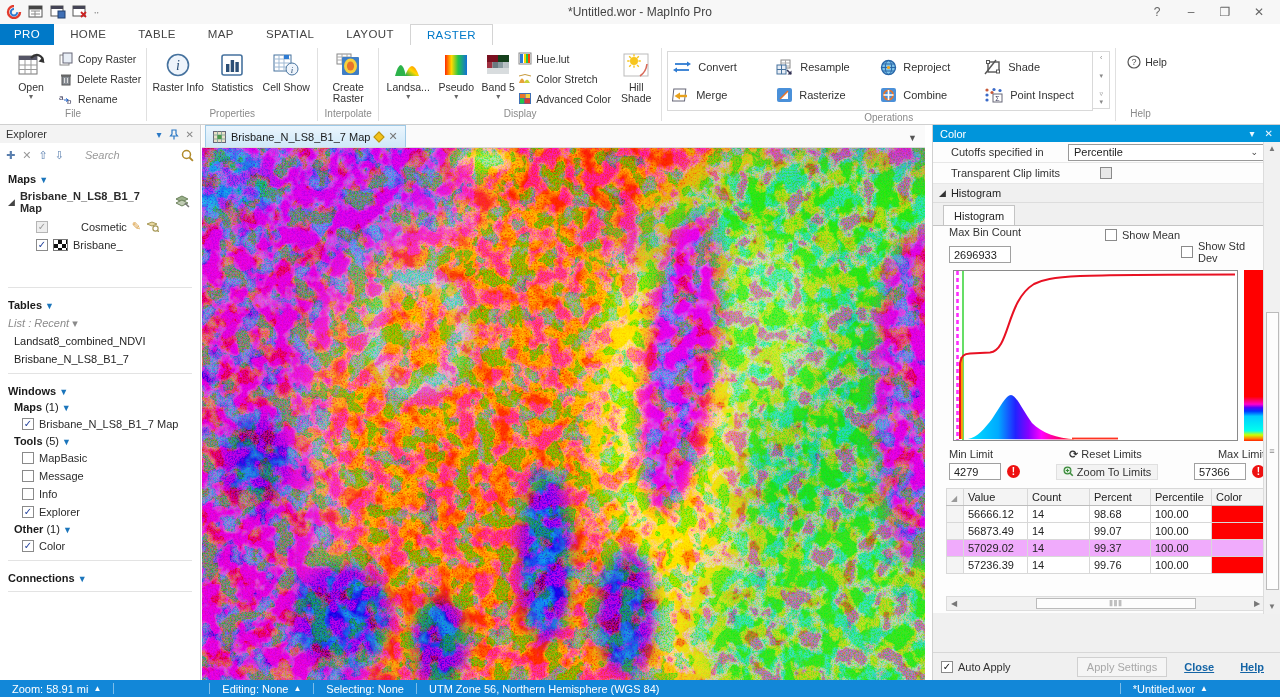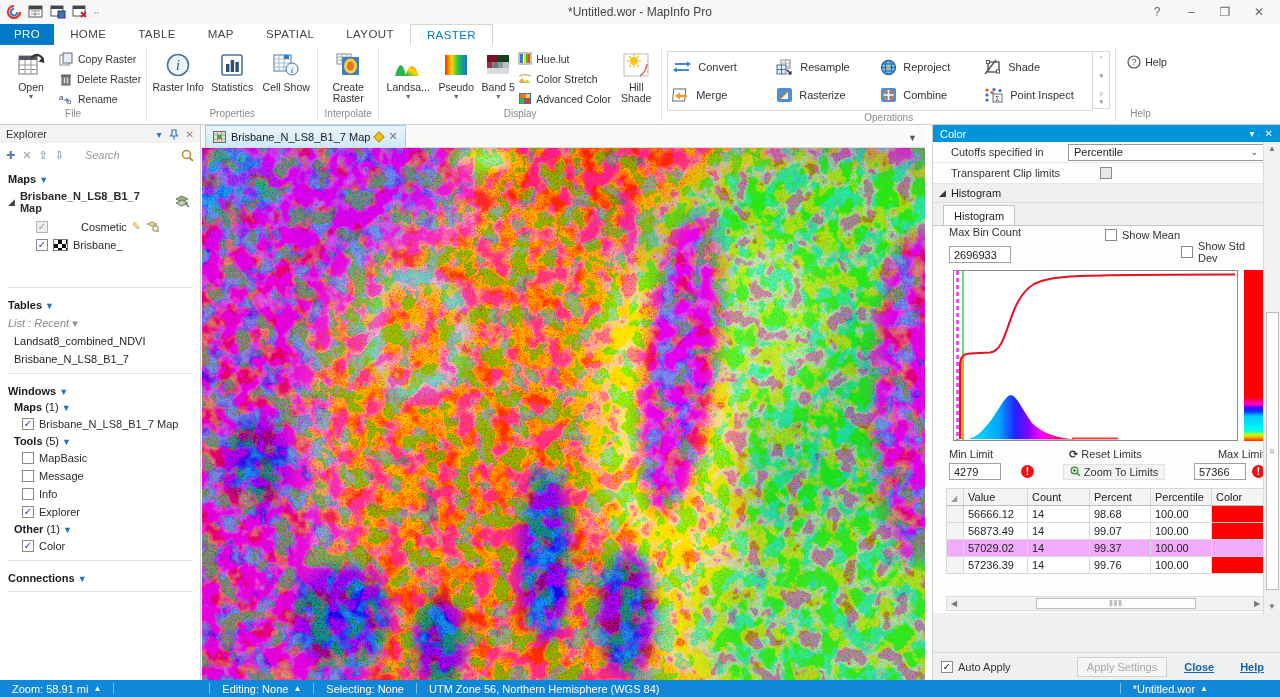--- a/index.html
+++ b/index.html
@@ -697,21 +697,21 @@
         </svg>
       </div>
 
       <div class="limitrow">
         <div style="display:flex;justify-content:space-between">
           <span class="fieldlabel">Min Limit</span>
           <span class="fieldlabel"><span style="font-weight:bold">⟳</span> <span>Reset Limits</span></span>
           <span class="fieldlabel">Max Limit</span>
         </div>
         <div style="display:flex;justify-content:space-between;align-items:center;margin-top:2px">
-          <span style="display:flex;align-items:center;gap:20px">
+          <span style="display:flex;align-items:center;gap:6px">
               <span class="tinput" style="width:52px">
                 <span>4279</span>
               </span>
               <span class="warn">!</span>
             </span>
           <span class="fieldlabel" style="background:#f3f3f3;padding:1px 6px;border:1px solid #e0e0e0"><svg width="11" height="11" viewBox="0 0 11 11" style="vertical-align:-1px">
                 <circle cx="4.5" cy="4.5" r="3.4" fill="#d8ecd8" stroke="#3a8a3a" stroke-width="1.2"></circle>
                 <path d="M4.5 2.8v3.4M2.8 4.5h3.4" stroke="#3a8a3a"></path>
                 <path d="M7.2 7.2l2.6 2.6" stroke="#3a8a3a" stroke-width="1.6"></path>
               </svg> <span>Zoom To Limits</span></span>

